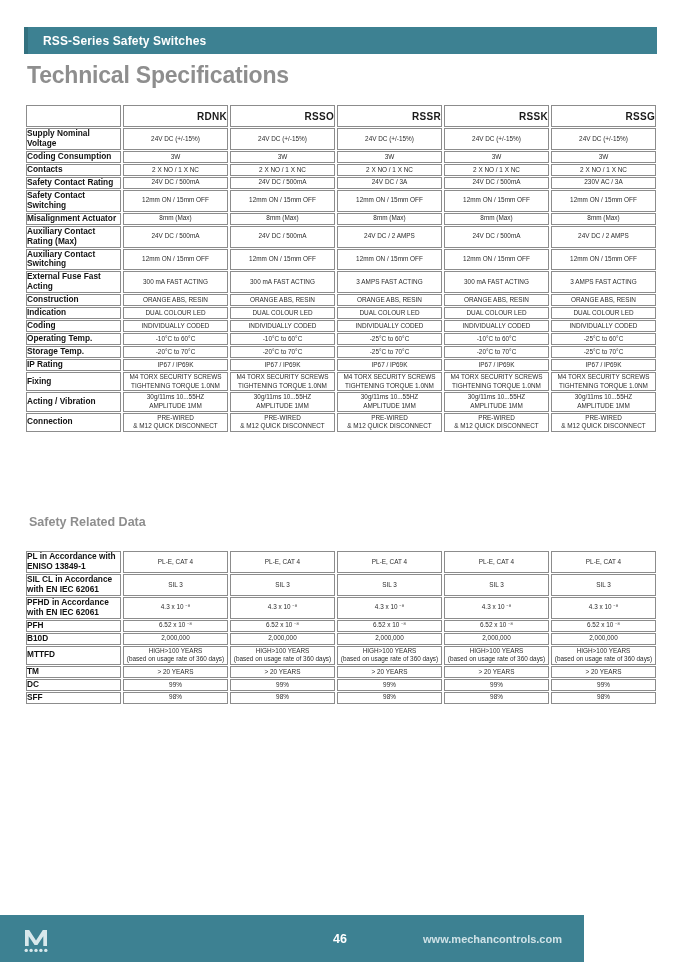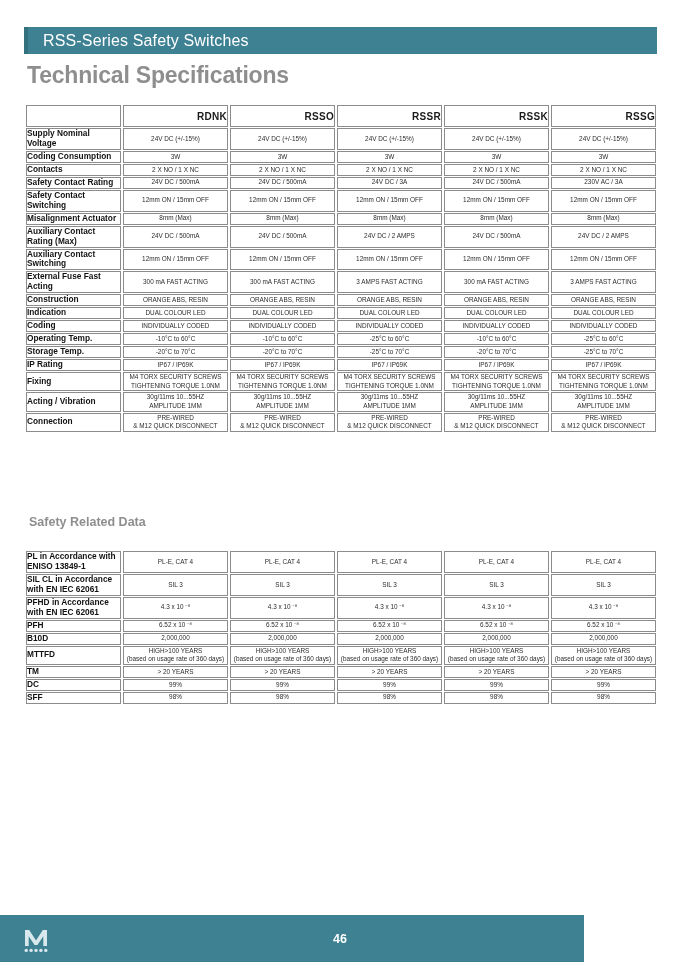--- a/index.html
+++ b/index.html
@@ -28,22 +28,22 @@
   }
   .banner-accent {
     position: absolute;
     left: 0;
     top: 0;
     width: 4px;
     height: 100%;
     background: #33717f;
   }
   .banner-title {
-    font-size: 16px;
-    font-weight: normal;
+    font-size: 12px;
+    font-weight: bold;
     color: #ffffff;
     letter-spacing: 0.15px;
     margin-left: 19px;
   }
 
   
   .page-heading {
     position: absolute;
     left: 27px;
     top: 62px;
@@ -447,13 +447,14 @@
 <div class="footer">
   <svg class="footer-logo" viewBox="0 0 44 32">
     <path d="M3 23 L3 7 L7.2 7 L14 17.5 L20.8 7 L25 7 L25 23 L21.3 23 L21.3 13.2 L15.4 22 L12.6 22 L6.7 13.2 L6.7 23 Z" fill="#d8e8ec"></path>
     <circle cx="4.2" cy="27.4" r="1.7" fill="#d8e8ec"></circle>
     <circle cx="9.1" cy="27.4" r="1.7" fill="#d8e8ec"></circle>
     <circle cx="14.0" cy="27.4" r="1.7" fill="#d8e8ec"></circle>
     <circle cx="18.9" cy="27.4" r="1.7" fill="#d8e8ec"></circle>
     <circle cx="23.8" cy="27.4" r="1.7" fill="#d8e8ec"></circle>
   </svg>
   <div class="footer-page">46</div>
+  <div class="footer-url">www.mechancontrols.com</div>
 </div>
 
 </body></html>

